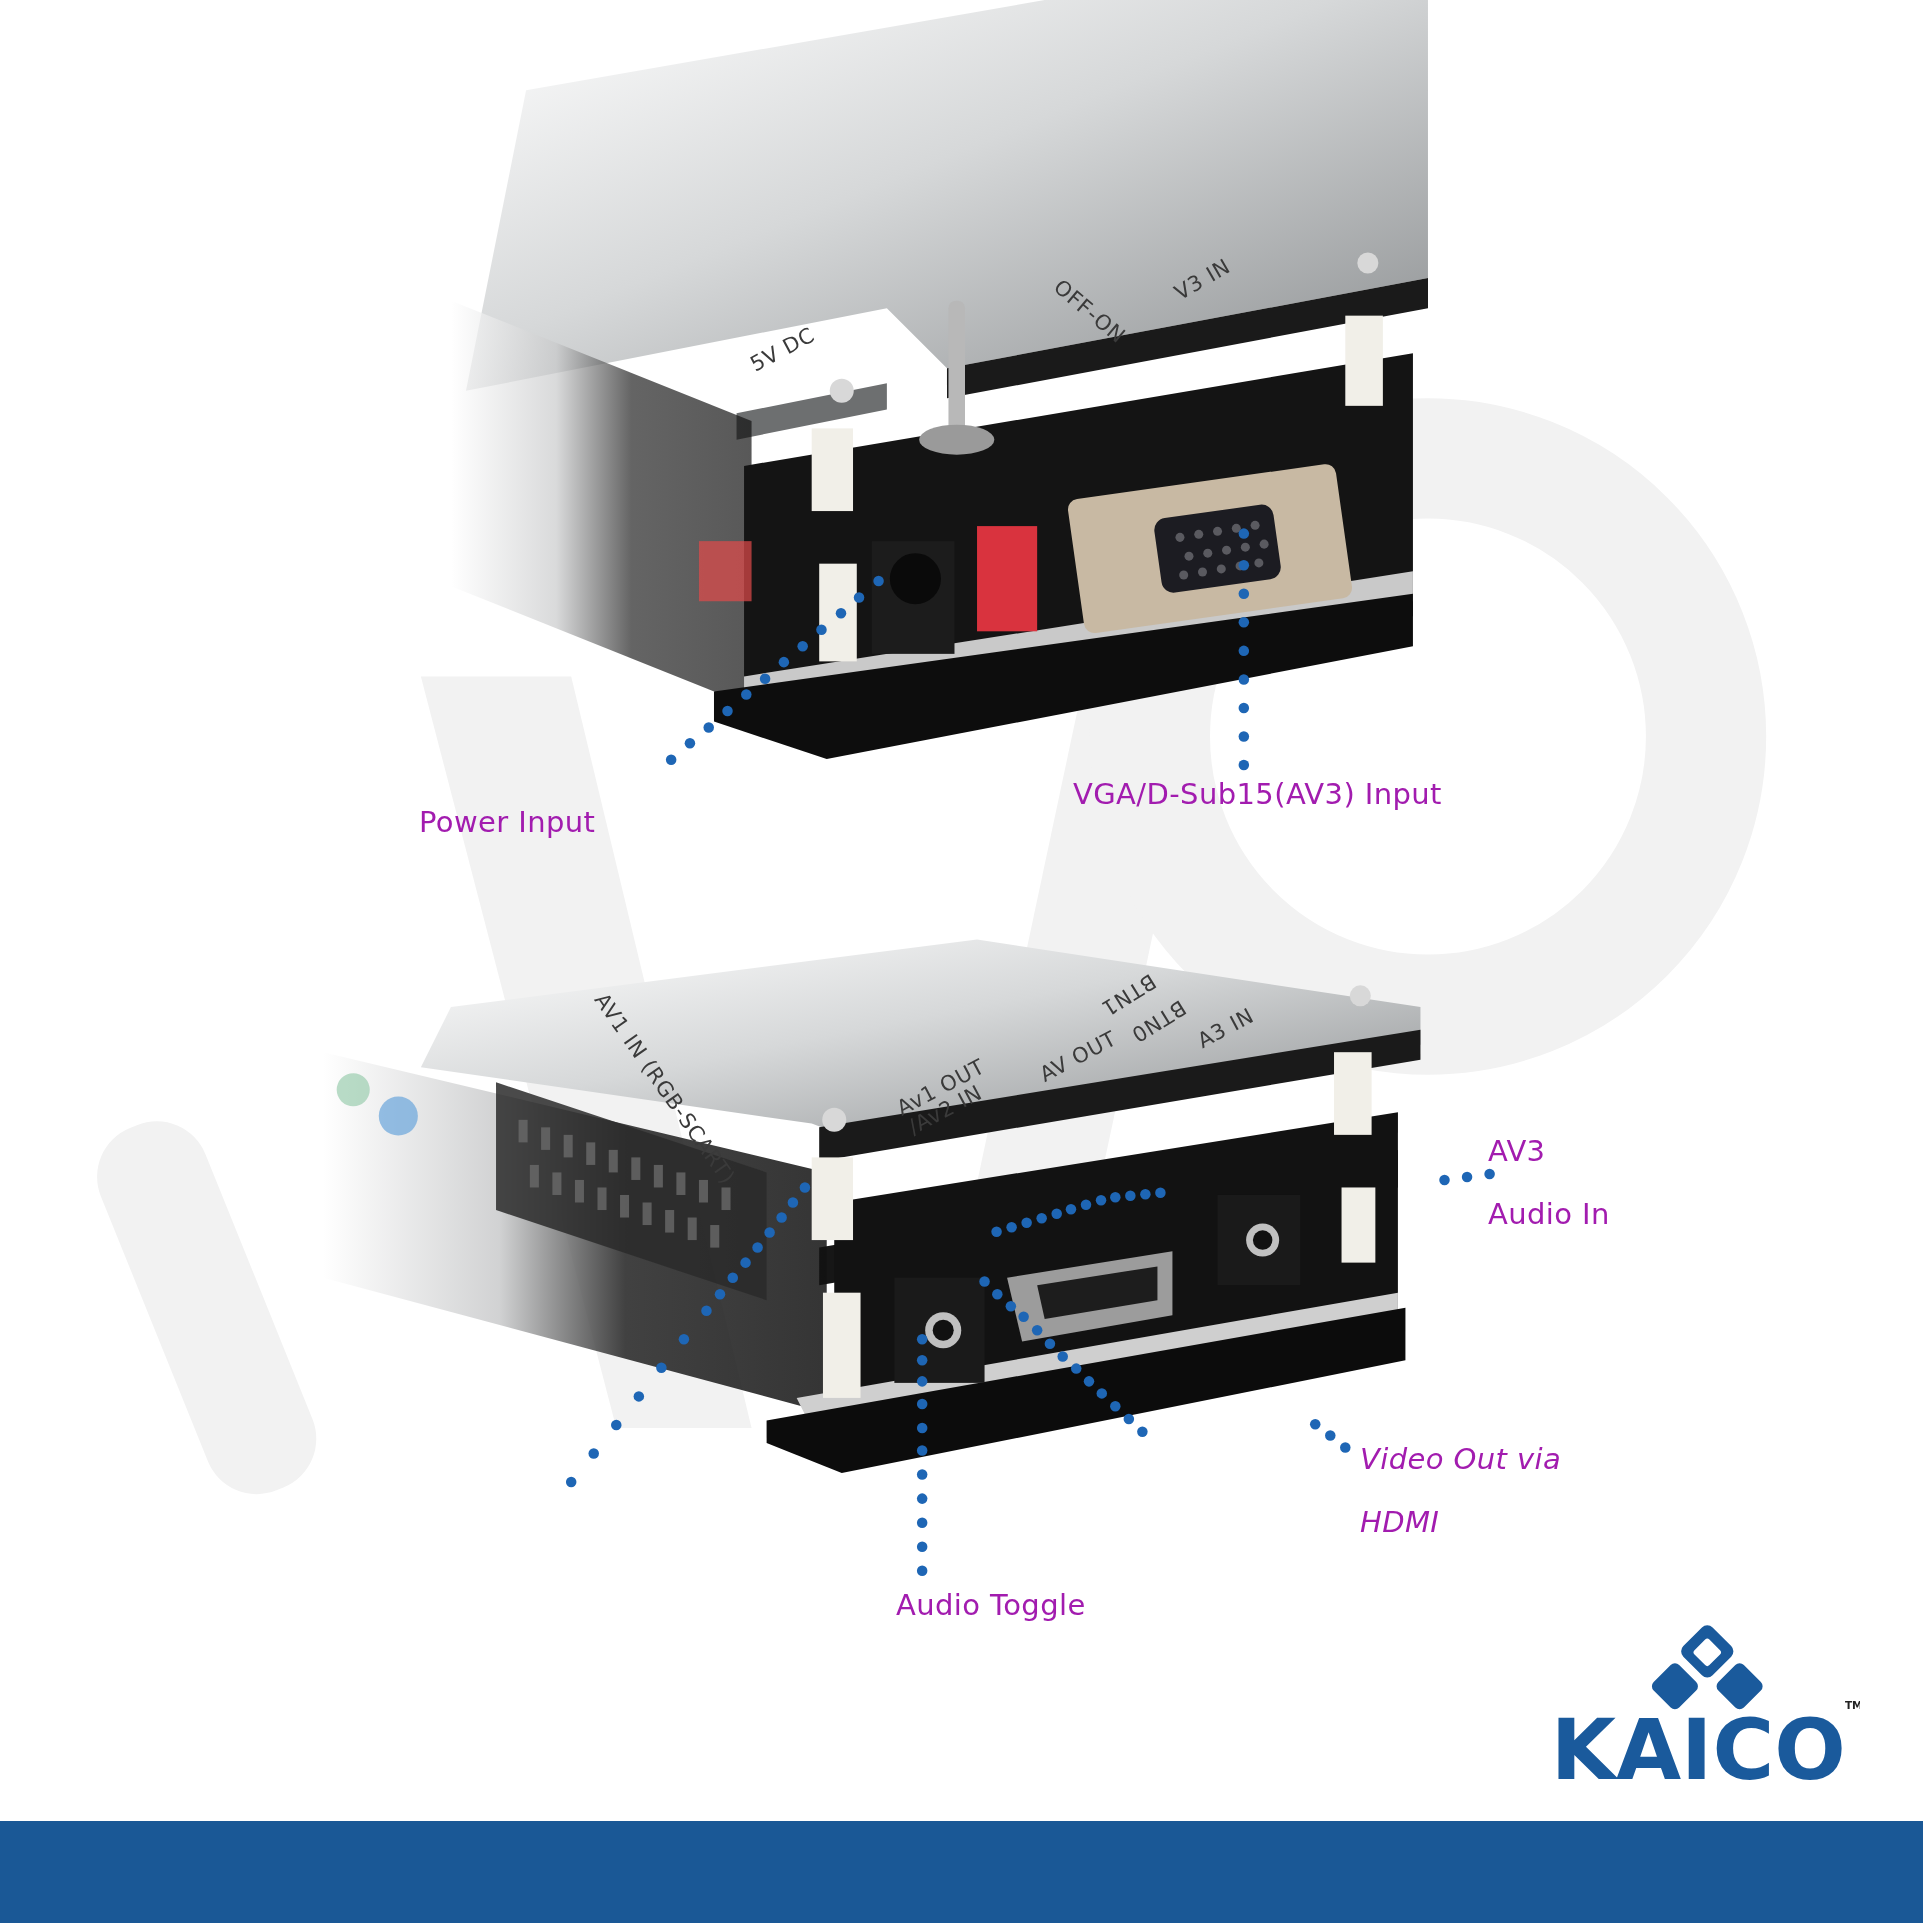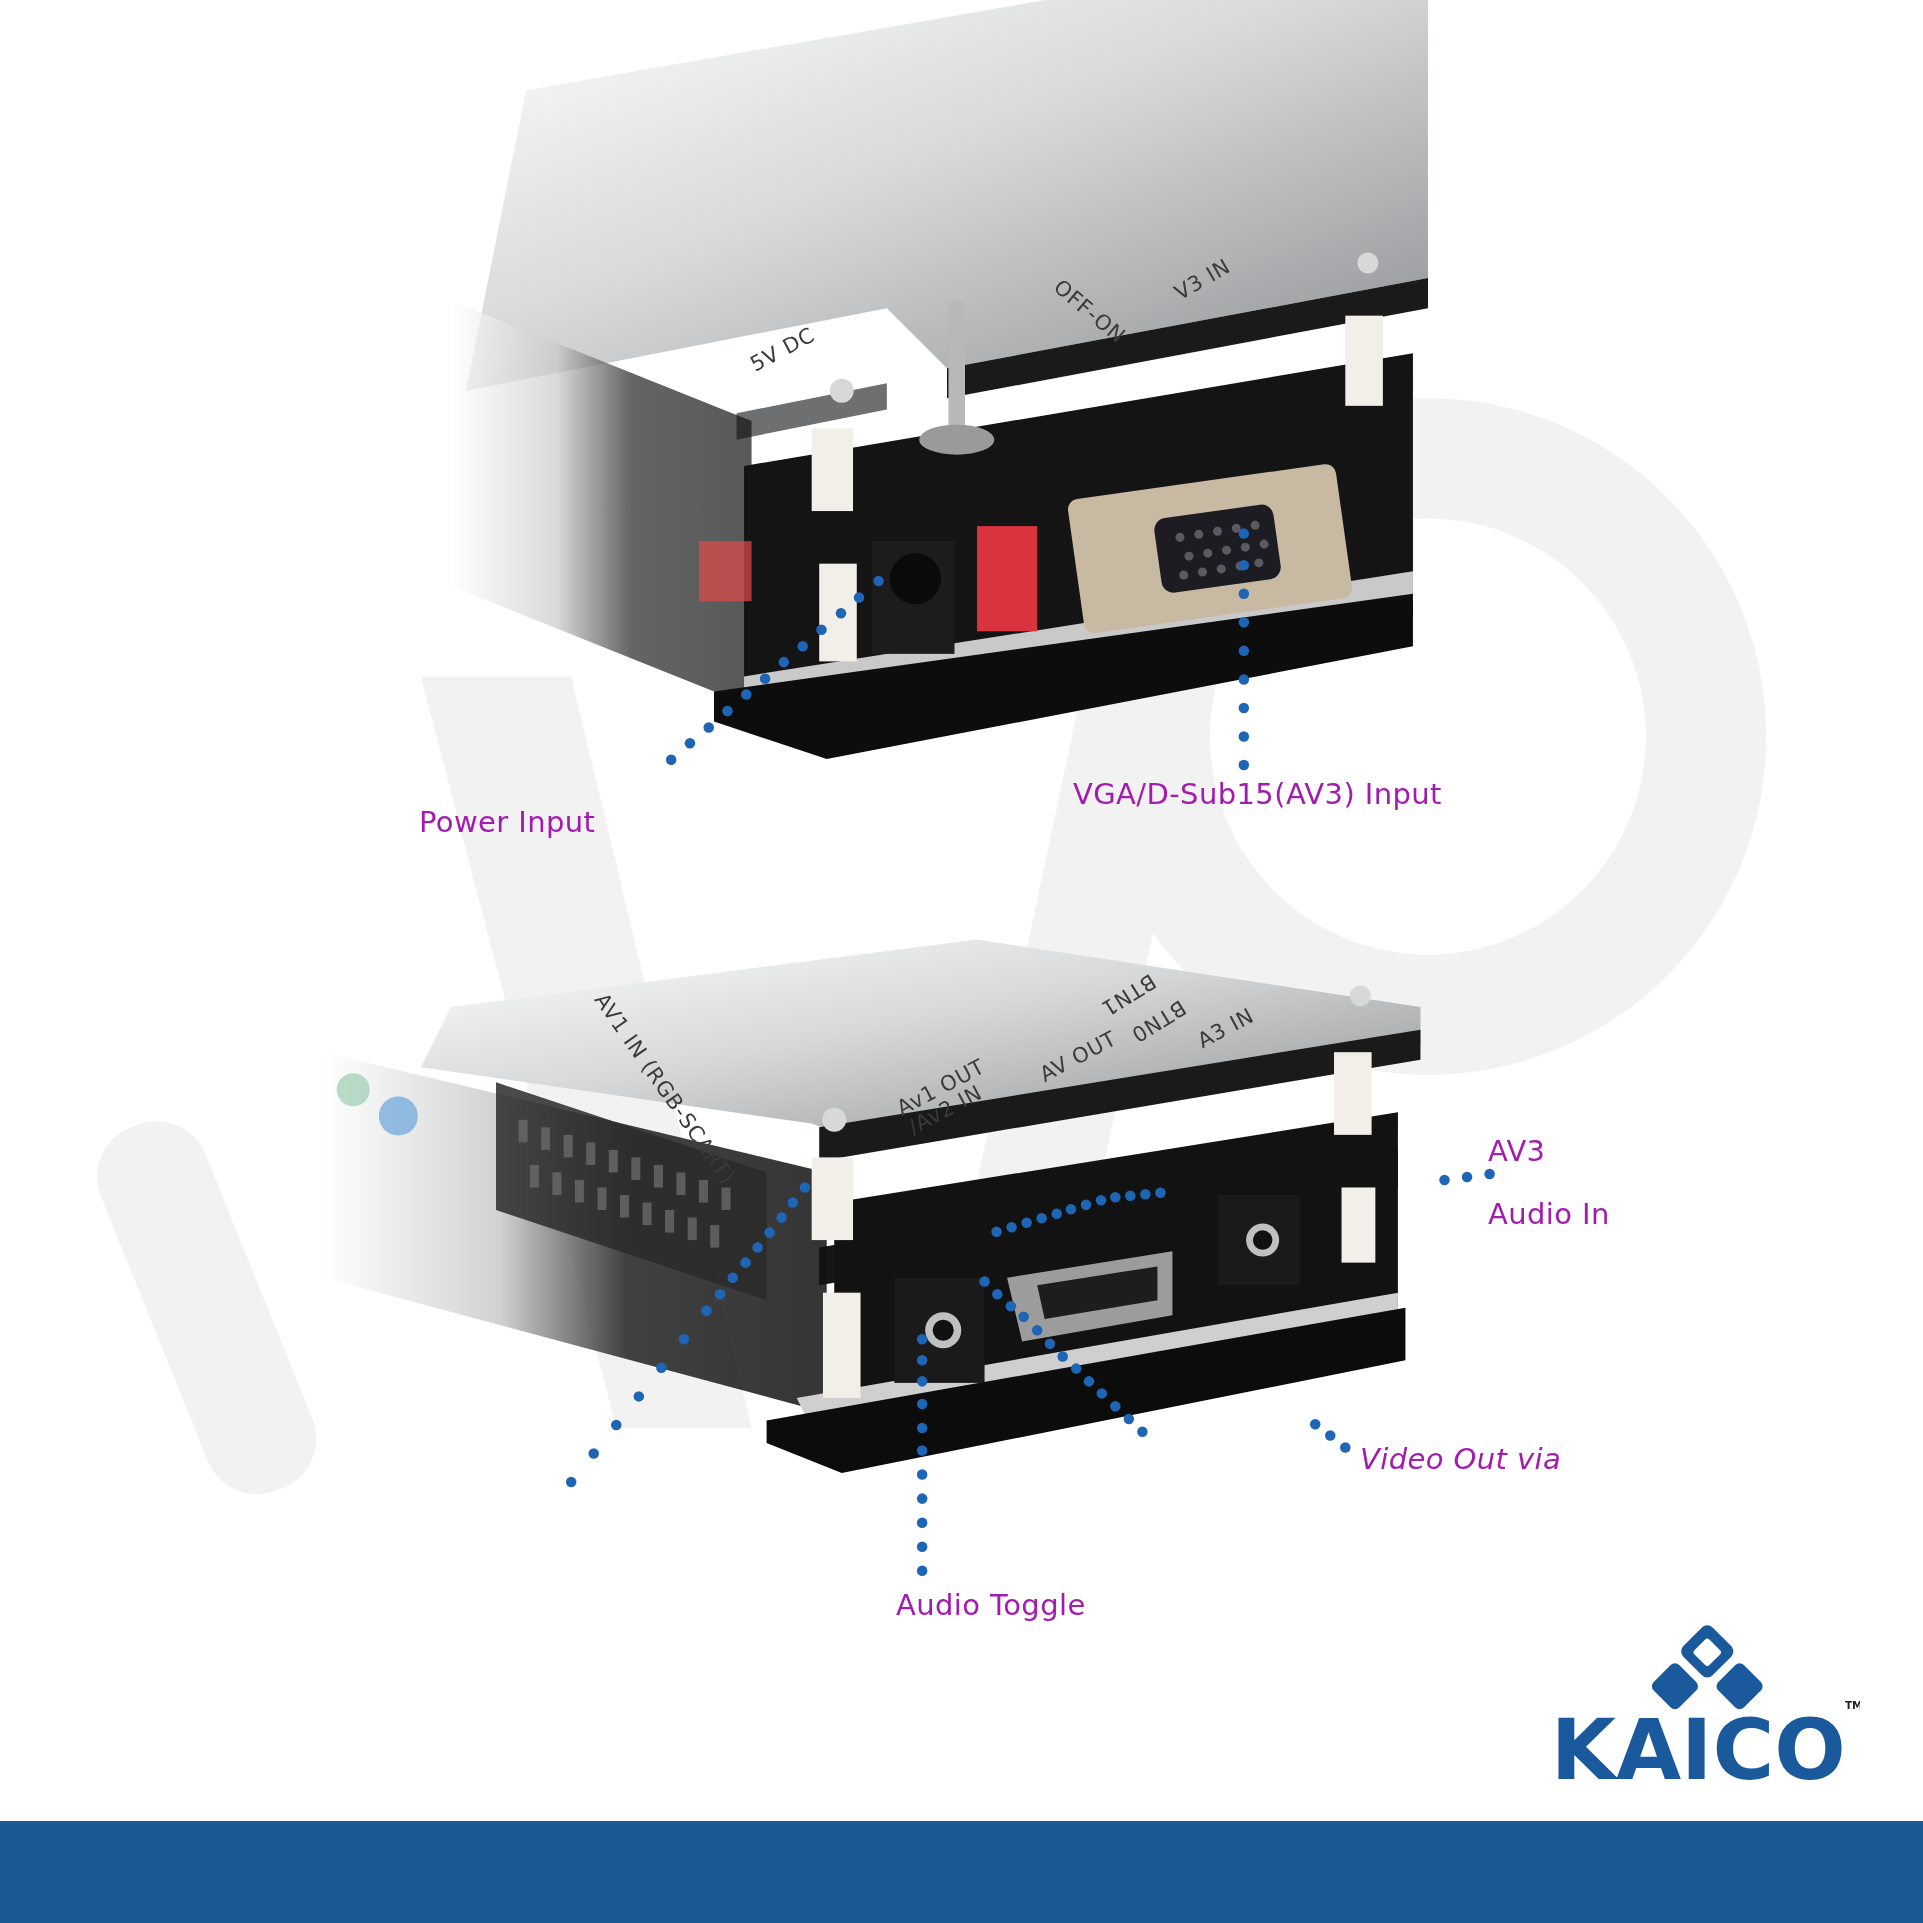--- a/index.html
+++ b/index.html
@@ -244,20 +244,21 @@
 <div class="label" style="left:419px;top:791px;">Power Input</div>
 <div class="label" style="left:1073px;top:763px;">VGA/D-Sub15(AV3) Input</div>
 
 <div class="label center" style="left:1488px;top:1120px;width:225px;">
   <div>AV3</div>
   <div>Audio In</div>
 </div>
 
 <div class="label center" style="left:1360px;top:1428px;width:331px;font-style:italic;">
   <div>Video Out via</div>
+  <div>HDMI</div>
 </div>
 
 <div class="label" style="left:896px;top:1574px;">Audio Toggle</div>
 
 <div class="label" style="left:239px;top:1574px;">
 </div>
 
 <svg class="logo" viewBox="0 0 420 250">
   <g fill="#1a5a9c">
     <rect x="190" y="10" width="55" height="55" rx="10" transform="rotate(45 217 37)"></rect>

